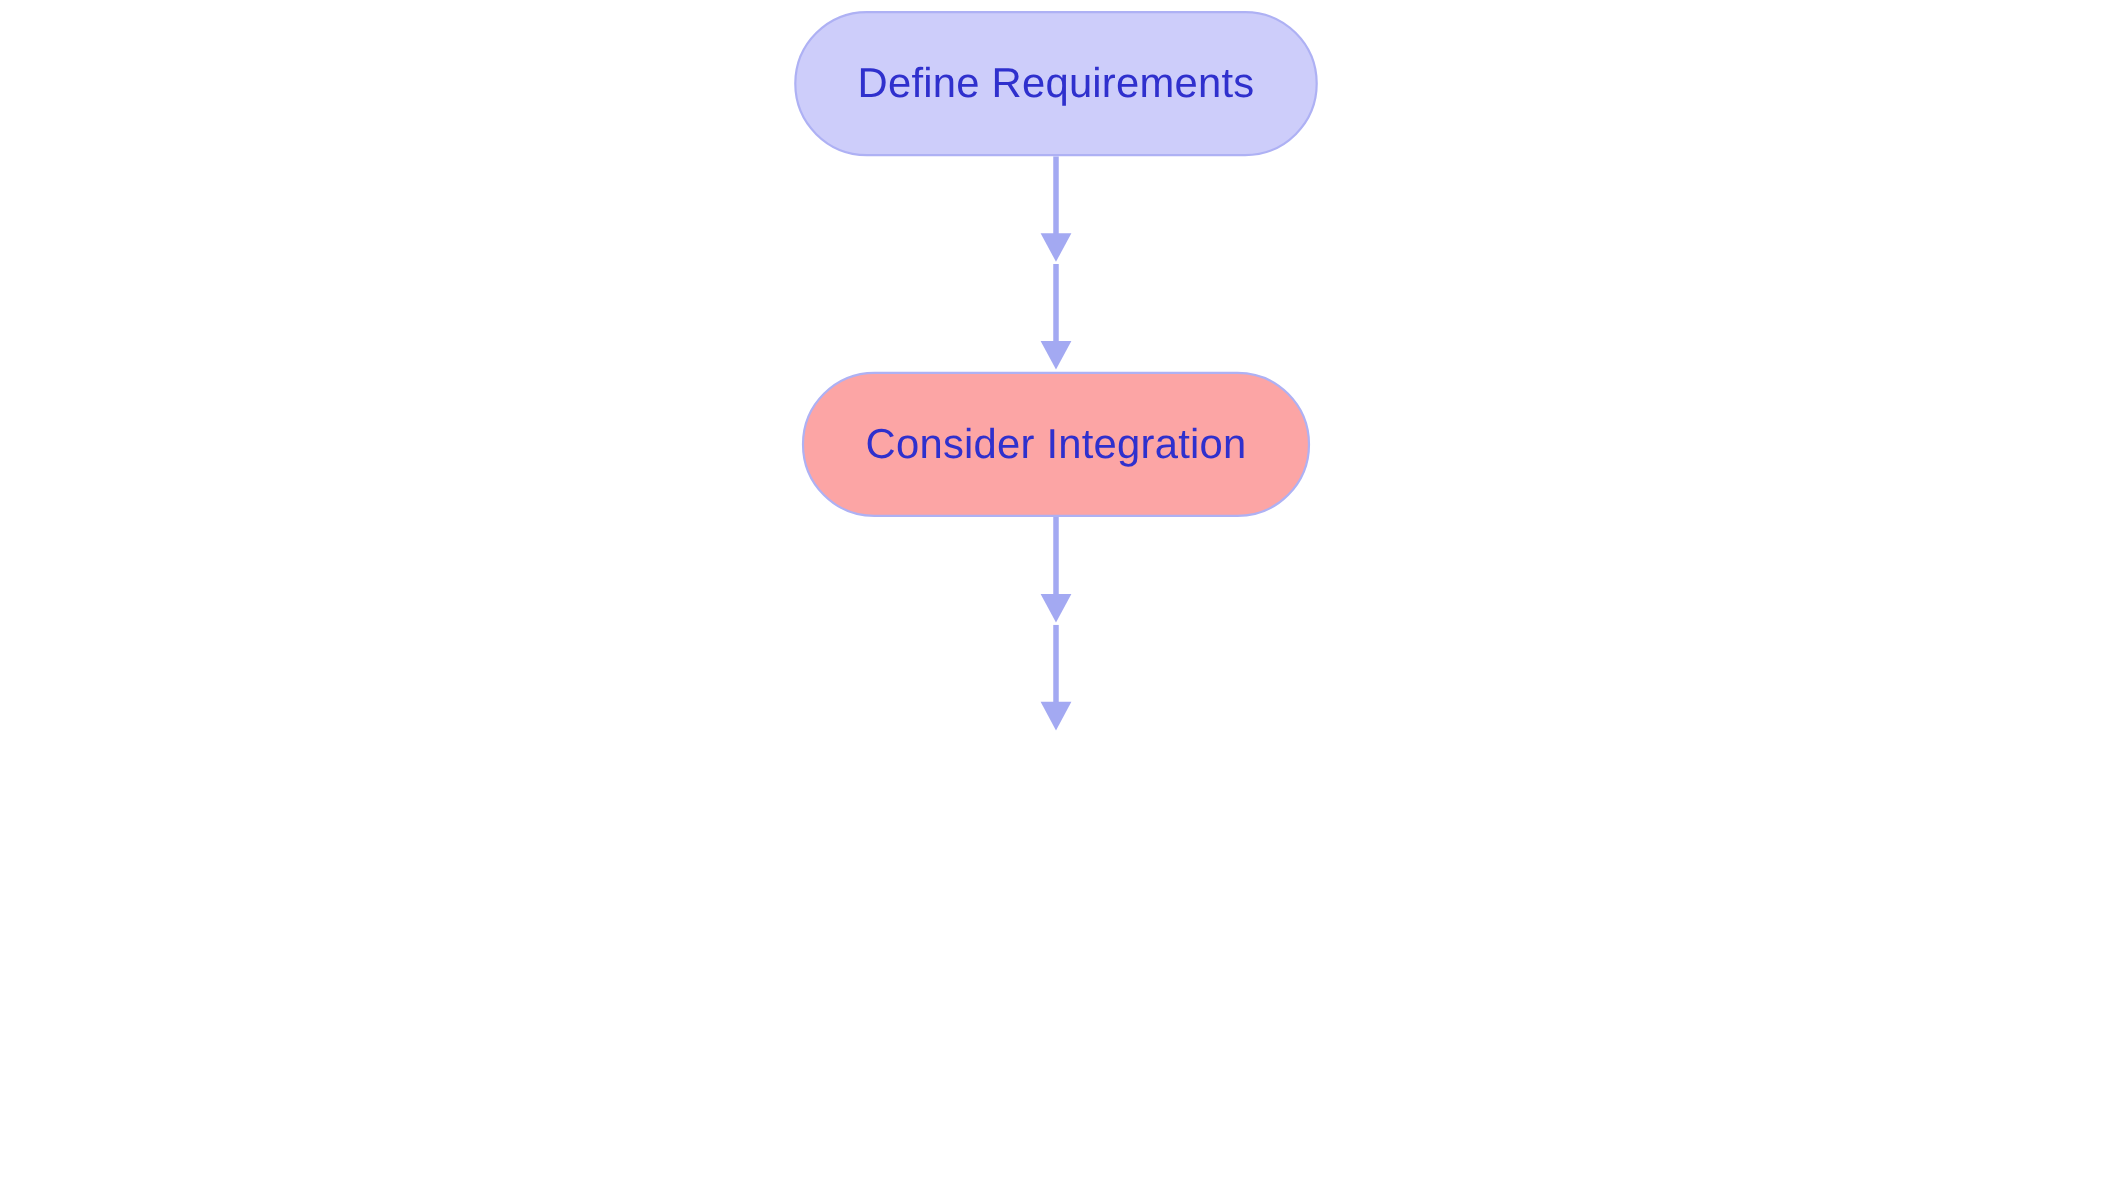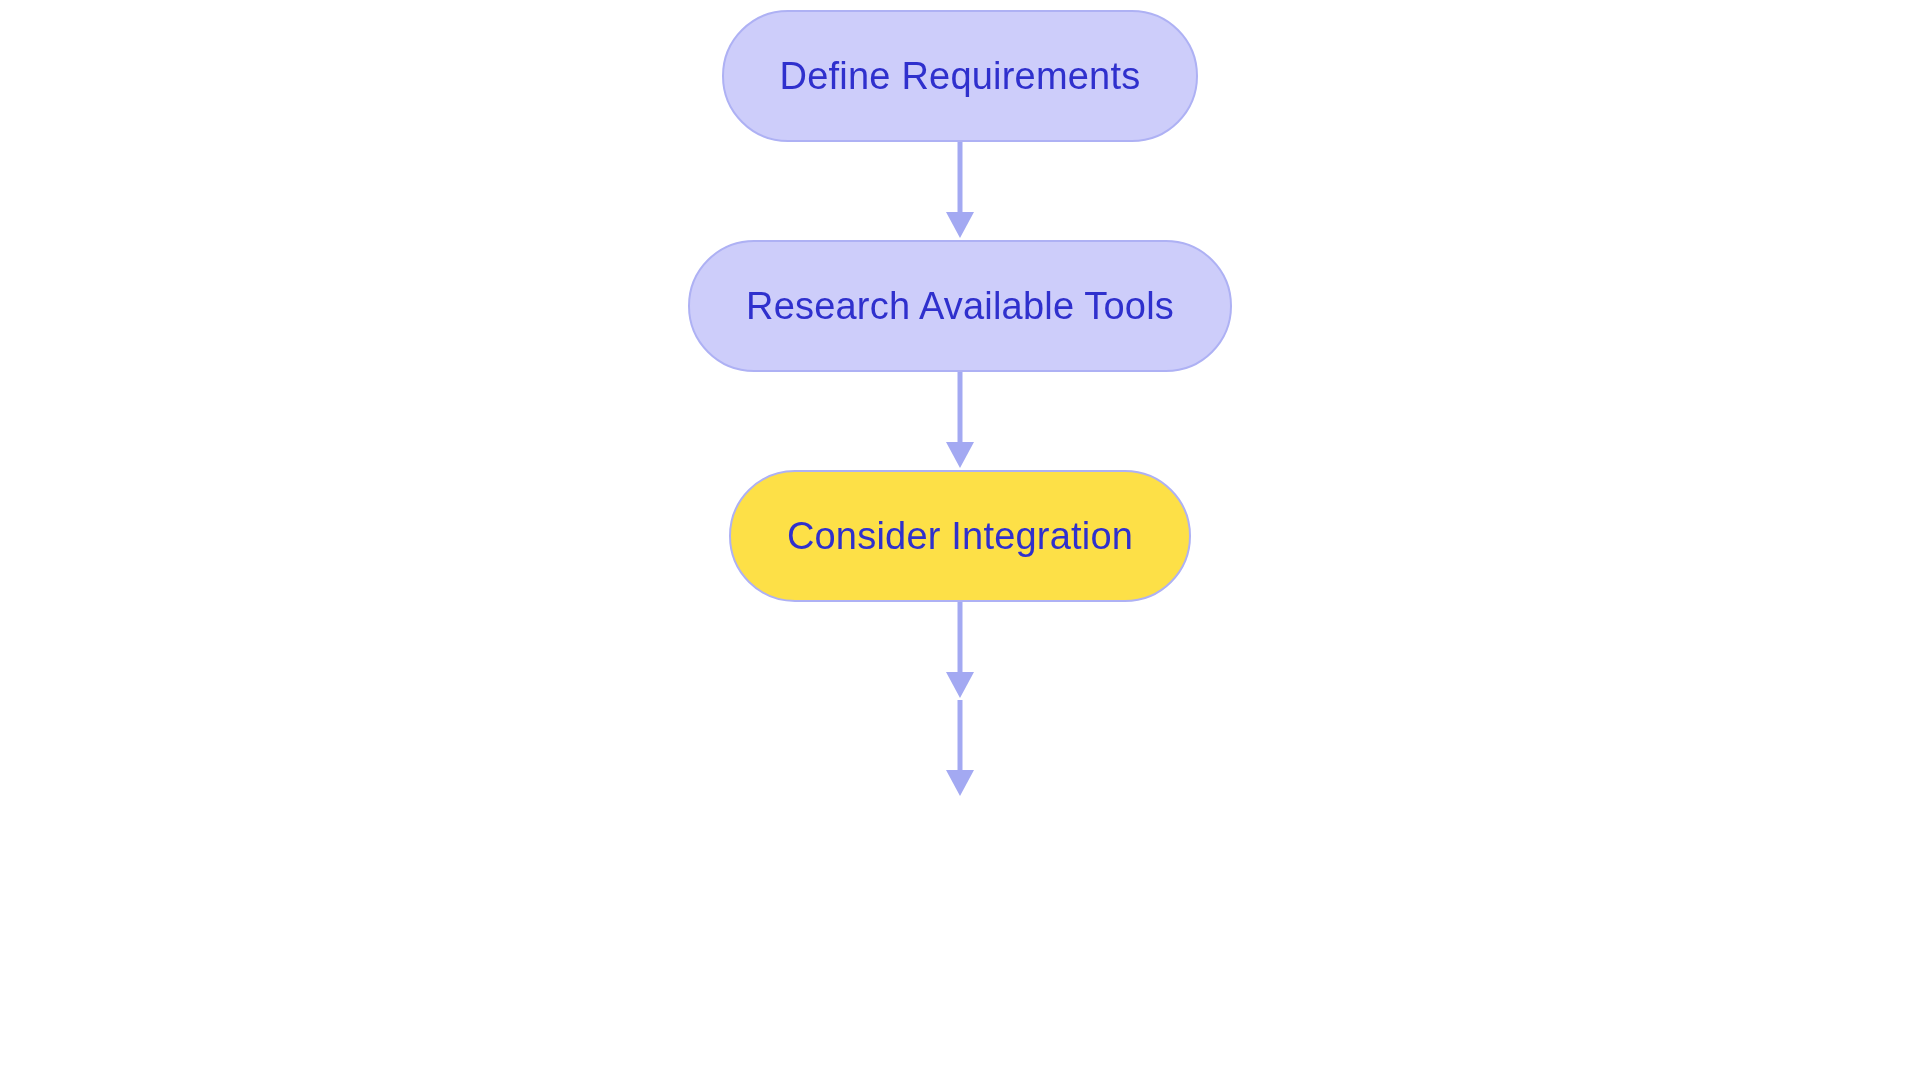--- a/index.html
+++ b/index.html
@@ -79,32 +79,29 @@
       <span class="node-label" style="color: rgb(47, 48, 205);">Define Requirements</span>
     </div>
 
     <div class="connector">
       <svg class="conn-svg" width="40" height="98" viewBox="0 0 40 98" xmlns="http://www.w3.org/2000/svg">
         <line x1="20" y1="0" x2="20" y2="78" stroke="#a3a9f2" stroke-width="5"></line>
         <polygon points="20,96 6,70 34,70" fill="#a3a9f2"></polygon>
       </svg>
     </div>
 
-    <div class="node" style="background: rgb(205, 205, 250); border-color: rgb(174, 177, 244);">
-      <span class="node-label" style="color: rgb(47, 48, 205);">Research Available Tools</span>
-    </div>
 
     <div class="connector">
       <svg class="conn-svg" width="40" height="98" viewBox="0 0 40 98" xmlns="http://www.w3.org/2000/svg">
         <line x1="20" y1="0" x2="20" y2="78" stroke="#a3a9f2" stroke-width="5"></line>
         <polygon points="20,96 6,70 34,70" fill="#a3a9f2"></polygon>
       </svg>
     </div>
 
-    <div class="node" style="background: #fde047; border-color: rgb(174, 177, 244);">
+    <div class="node" style="background: #fca5a5; border-color: rgb(174, 177, 244);">
       <span class="node-label" style="color: rgb(47, 48, 205);">Consider Integration</span>
     </div>
 
     <div class="connector">
       <svg class="conn-svg" width="40" height="98" viewBox="0 0 40 98" xmlns="http://www.w3.org/2000/svg">
         <line x1="20" y1="0" x2="20" y2="78" stroke="#a3a9f2" stroke-width="5"></line>
         <polygon points="20,96 6,70 34,70" fill="#a3a9f2"></polygon>
       </svg>
     </div>
 

